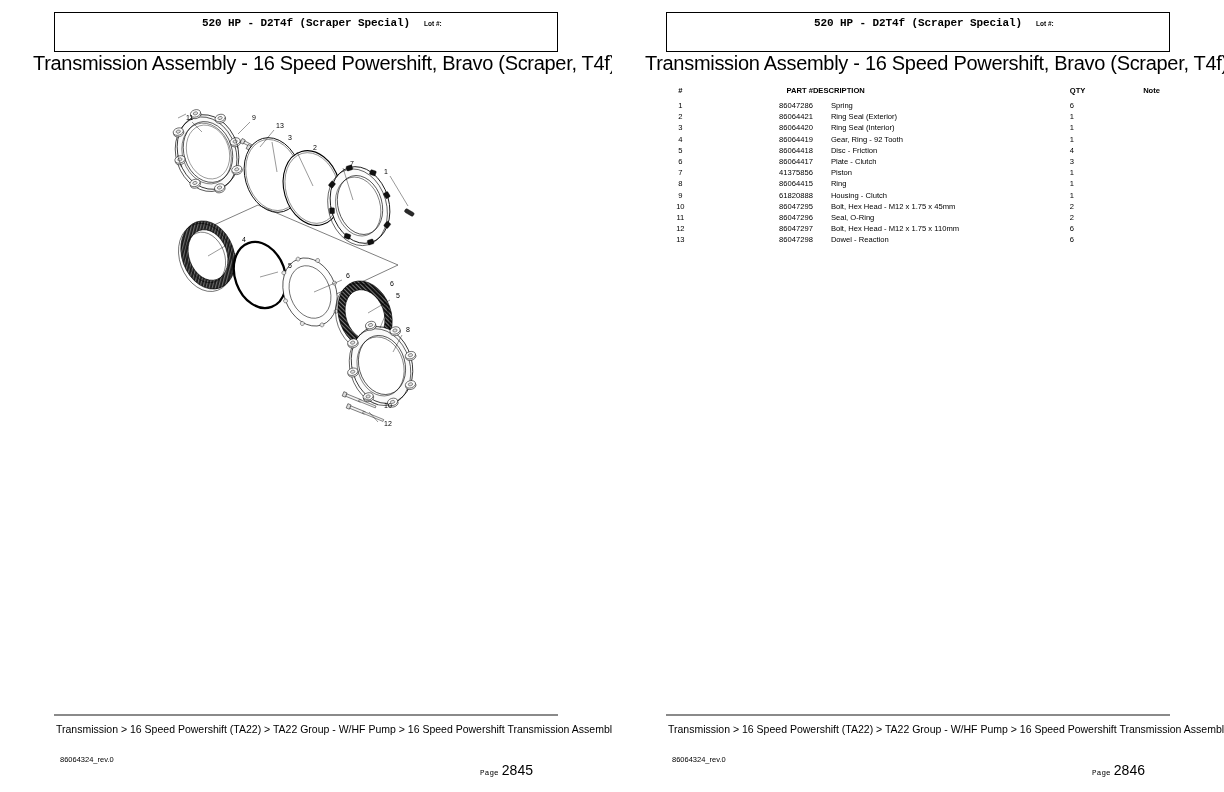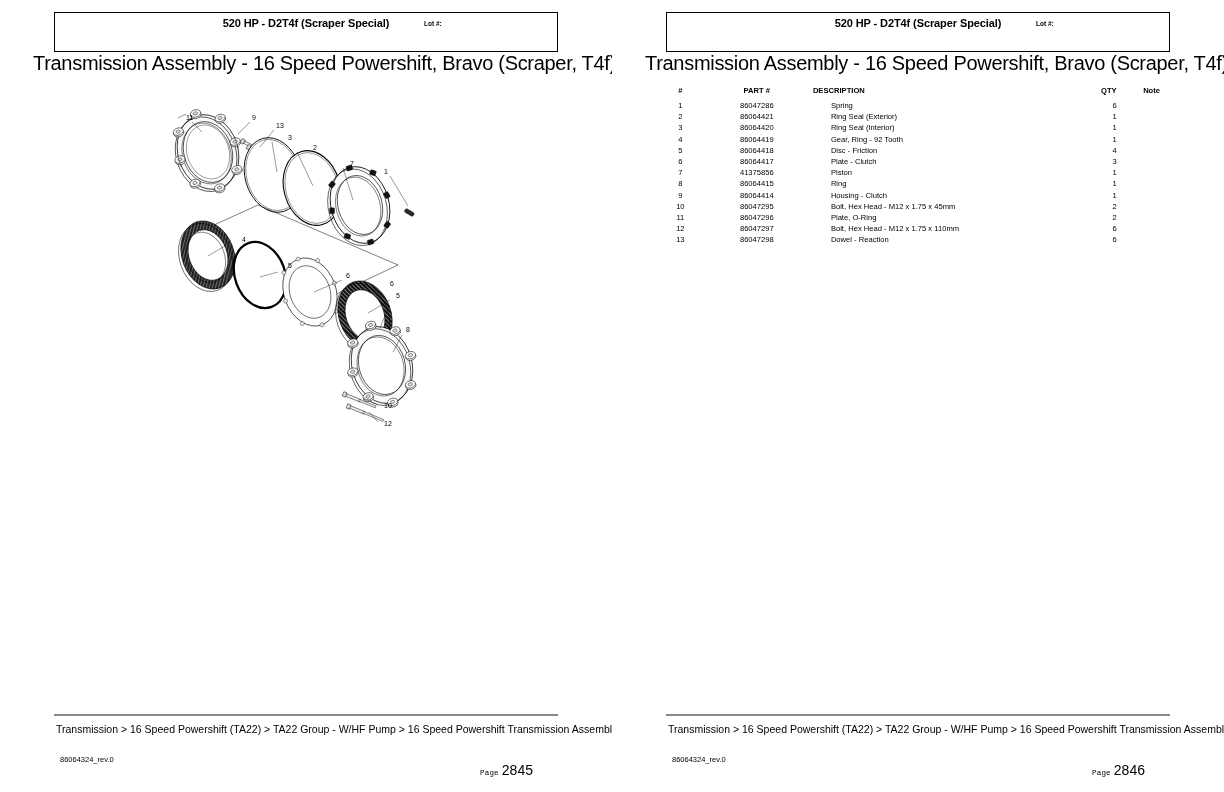--- a/index.html
+++ b/index.html
@@ -18,20 +18,21 @@
 
   
   .header-box{
     position:absolute;left:54px;top:12px;width:504px;height:40px;
     border:1px solid #000;box-sizing:border-box;background:transparent;
   }
   .model-title{
     position:absolute;left:54px;top:17px;width:504px;
     text-align:center;font-size:11px;font-weight:bold;
     letter-spacing:-0.1px;
+    font-family:Liberation Mono, monospace;
   }
   .lot-label{
     position:absolute;left:424px;top:20px;
     font-size:6.5px;font-weight:bold;
   }
   .assembly-title{
     position:absolute;left:33px;top:52px;width:560px;
     font-size:20px;font-weight:normal;white-space:nowrap;
     letter-spacing:-0.3px;
   }
@@ -43,23 +44,23 @@
   }
   .parts-table table{border-collapse:collapse;width:100%;}
   .parts-table th{
     font-size:7.6px;font-weight:bold;padding:0 0 5px 0;
     white-space:nowrap;
   }
   .parts-table td{
     padding:1.1px 0;white-space:nowrap;font-size:7.6px;
   }
   .col-idx{width:44px;text-align:center;}
-  .col-part{width:120px;text-align:center;}
+  .col-part{width:120px;text-align:right;}
   .col-desc{width:250px;text-align:left;padding-left:18px !important;}
-  .col-qty{width:50px;text-align:right;}
+  .col-qty{width:50px;text-align:left;}
   .col-note{width:46px;text-align:right;}
   th.col-desc{text-align:left;padding-left:0 !important;}
 
   
   .footer-rule{
     position:absolute;left:54px;top:714px;width:504px;height:2px;
     background:#8a8a8a;
   }
   .breadcrumb{
     position:absolute;left:56px;top:723px;
@@ -353,36 +354,36 @@
           </tr>
           <tr>
             <td class="col-idx">8</td>
             <td class="col-part">86064415</td>
             <td class="col-desc">Ring</td>
             <td class="col-qty">1</td>
             <td class="col-note"></td>
           </tr>
           <tr>
             <td class="col-idx">9</td>
-            <td class="col-part">86064414</td>
+            <td class="col-part">61820888</td>
             <td class="col-desc">Housing - Clutch</td>
             <td class="col-qty">1</td>
             <td class="col-note"></td>
           </tr>
           <tr>
             <td class="col-idx">10</td>
             <td class="col-part">86047295</td>
             <td class="col-desc">Bolt, Hex Head - M12 x 1.75 x 45mm</td>
             <td class="col-qty">2</td>
             <td class="col-note"></td>
           </tr>
           <tr>
             <td class="col-idx">11</td>
             <td class="col-part">86047296</td>
-            <td class="col-desc">Plate, O-Ring</td>
+            <td class="col-desc">Seal, O-Ring</td>
             <td class="col-qty">2</td>
             <td class="col-note"></td>
           </tr>
           <tr>
             <td class="col-idx">12</td>
             <td class="col-part">86047297</td>
             <td class="col-desc">Bolt, Hex Head - M12 x 1.75 x 110mm</td>
             <td class="col-qty">6</td>
             <td class="col-note"></td>
           </tr>

